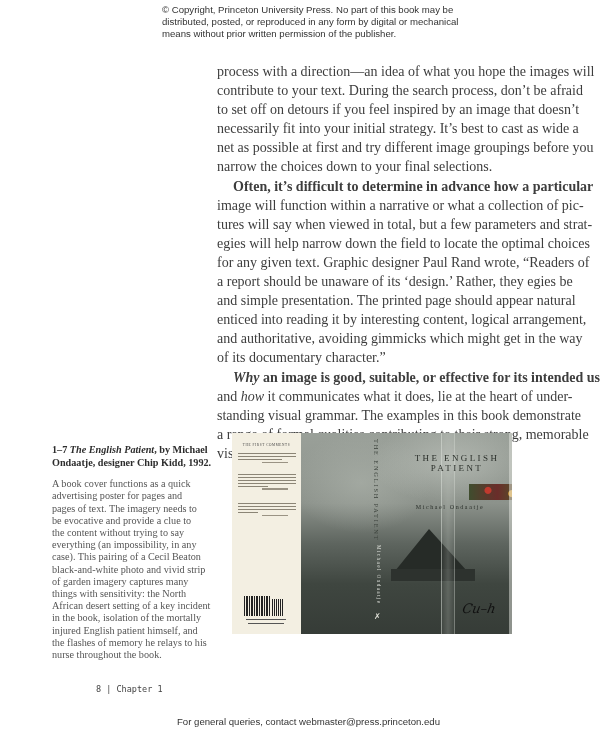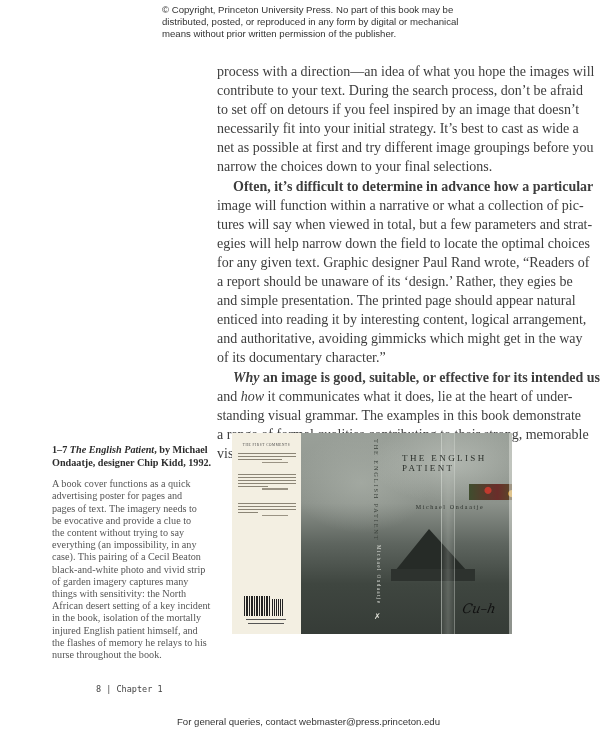--- a/index.html
+++ b/index.html
@@ -92,21 +92,21 @@
       position: absolute; left: 150px; top: 112px; width: 80px; height: 10px;
       transform-origin: 0 0; transform: rotate(90deg);
       font-family: "Liberation Serif", serif; font-size: 5.2px; letter-spacing: 1.4px; color: #d9dcd6;
       white-space: nowrap;
     }
     .spine-logo {
       position: absolute; left: 142px; top: 180px; width: 8px; height: 8px;
       color: #e4e4dc; font-size: 8px; line-height: 8px;
     }
     .front-title {
-      position: absolute; left: 170px; top: 20px; width: 110px; text-align: left;
+      position: absolute; left: 170px; top: 20px; width: 110px; text-align: center;
       font-family: "Liberation Serif", serif; font-size: 9px; letter-spacing: 2.4px; color: #2b302b;
     }
     .front-title .t2 { display: block; margin-top: 0; }
     .garden-strip {
       position: absolute; left: 168px; top: 51px; width: 95px; height: 16px;
       background:
         radial-gradient(circle at 20% 40%, #c13a2e 0 3px, transparent 4px),
         radial-gradient(circle at 45% 60%, #d8a13a 0 3px, transparent 4px),
         radial-gradient(circle at 70% 35%, #b8304a 0 3px, transparent 4px),
         radial-gradient(circle at 85% 70%, #e0c060 0 2px, transparent 3px),

